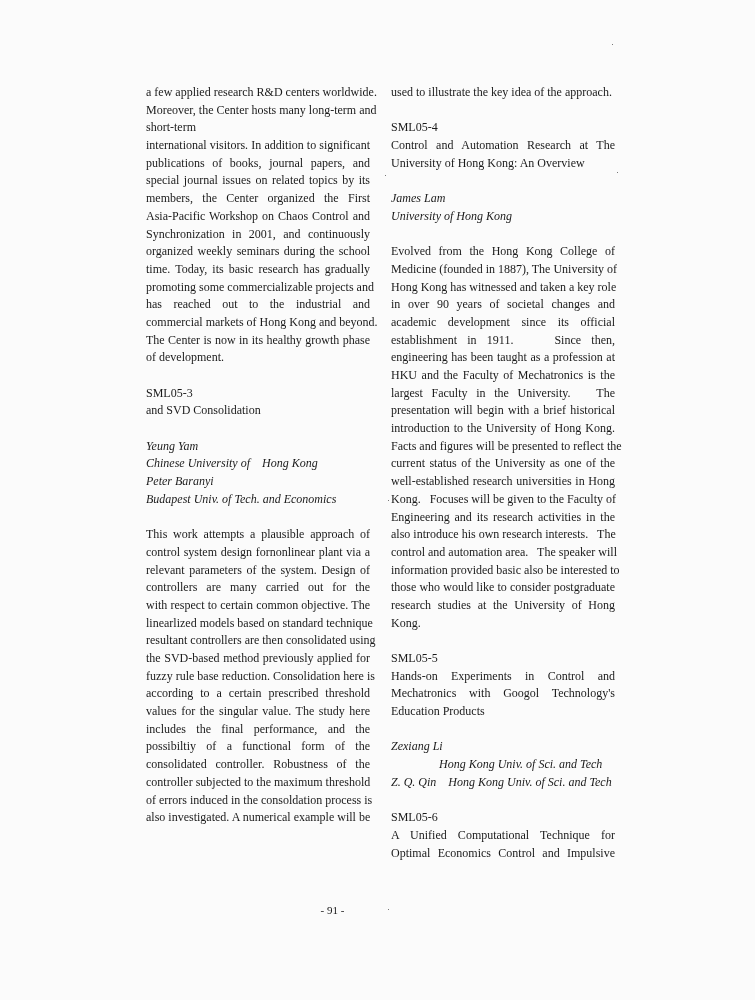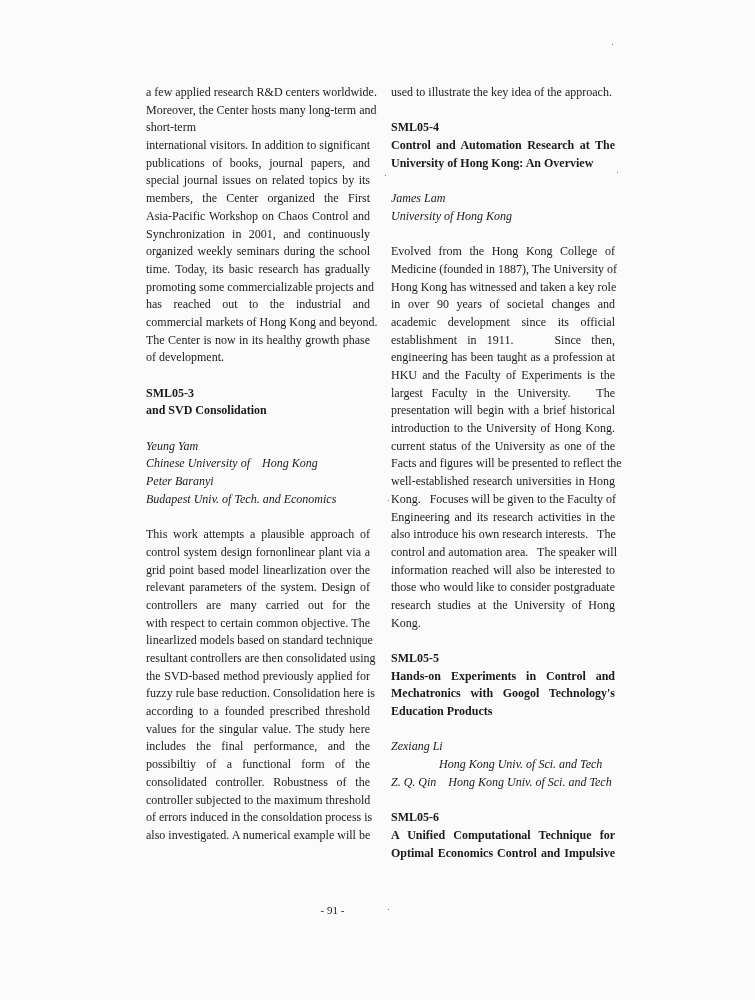--- a/index.html
+++ b/index.html
@@ -4,21 +4,21 @@
 <style>
   html, body { margin:0; padding:0; }
   body { width:755px; height:1000px; background:#fbfbfb; position:relative; overflow:hidden;
          font-family:"Liberation Serif", "DejaVu Serif", serif; color:#1a1a1a; }
   .col { position:absolute; top:84px; width:224px; font-size:12px; line-height:17.7px; }
   .col.left { left:146px; }
   .col.right { left:391px; }
   .line { display:block; text-align:justify; text-align-last:justify; white-space:nowrap; height:17.7px; }
   .line.last { text-align-last:left; }
   .blank { height:17.7px; }
-  .bold { font-weight:bold; }
+  .bold { font-weight:normal; }
   .ital { font-style:italic; }
   .indent { padding-left:48px; }
   .pagenum { position:absolute; top:904px; left:0; width:665px; text-align:center; font-size:11px; }
   .speck { position:absolute; width:1px; height:1px; background:#777; }
 </style>
 </head>
 <body>
 
 <div class="col left">
   <div>
@@ -45,29 +45,28 @@
     <span class="line last bold">and SVD Consolidation</span>
     <div class="blank"></div>
     <span class="line last ital">Yeung Yam</span>
     <span class="line last ital" style="white-space:pre">Chinese University of    Hong Kong</span>
     <span class="line last ital">Peter Baranyi</span>
     <span class="line last ital">Budapest Univ. of Tech. and Economics</span>
     <div class="blank"></div>
     <div>
       <span class="line">This work attempts a plausible approach of</span>
       <span class="line">control system design fornonlinear plant via a</span>
-      <span class="line">grid point based model linearlization over the</span>
       <span class="line">relevant parameters of the system. Design of</span>
       <span class="line">controllers are many carried out for the</span>
       <span class="line">with respect to certain common objective. The</span>
       <span class="line">linearlized models based on standard technique</span>
       <span class="line">resultant controllers are then consolidated using</span>
       <span class="line">the SVD-based method previously applied for</span>
       <span class="line">fuzzy rule base reduction. Consolidation here is</span>
-      <span class="line">according to a founded prescribed threshold</span>
+      <span class="line">according to a certain prescribed threshold</span>
       <span class="line">values for the singular value. The study here</span>
       <span class="line">includes the final performance, and the</span>
       <span class="line">possibiltiy of a functional form of the</span>
       <span class="line">consolidated controller. Robustness of the</span>
       <span class="line">controller subjected to the maximum threshold</span>
       <span class="line">of errors induced in the consoldation process is</span>
       <span class="line">also investigated. A numerical example will be</span>
     </div>
   </div>
 </div>
@@ -84,32 +83,32 @@
     <span class="line last ital">University of Hong Kong</span>
     <div class="blank"></div>
     <div>
       <span class="line">Evolved from the Hong Kong College of</span>
       <span class="line">Medicine (founded in 1887), The University of</span>
       <span class="line">Hong Kong has witnessed and taken a key role</span>
       <span class="line">in over 90 years of societal changes and</span>
       <span class="line">academic development since its official</span>
       <span class="line" style="white-space:pre">establishment in 1911.    Since then,</span>
       <span class="line">engineering has been taught as a profession at</span>
-      <span class="line">HKU and the Faculty of Experiments is the</span>
+      <span class="line">HKU and the Faculty of Mechatronics is the</span>
       <span class="line" style="white-space:pre">largest Faculty in the University.   The</span>
       <span class="line">presentation will begin with a brief historical</span>
       <span class="line">introduction to the University of Hong Kong.</span>
+      <span class="line">Facts and figures will be presented to reflect the</span>
       <span class="line">current status of the University as one of the</span>
-      <span class="line">Facts and figures will be presented to reflect the</span>
       <span class="line">well-established research universities in Hong</span>
       <span class="line" style="white-space:pre">Kong.   Focuses will be given to the Faculty of</span>
       <span class="line">Engineering and its research activities in the</span>
       <span class="line" style="white-space:pre">also introduce his own research interests.   The</span>
       <span class="line" style="white-space:pre">control and automation area.   The speaker will</span>
-      <span class="line">information reached will also be interested to</span>
+      <span class="line">information provided basic also be interested to</span>
       <span class="line">those who would like to consider postgraduate</span>
       <span class="line">research studies at the University of Hong</span>
       <span class="line last">Kong.</span>
     </div>
   </div>
   <div class="blank"></div>
   <div>
     <span class="line last bold">SML05-5</span>
     <span class="line bold">Hands-on Experiments in Control and</span>
     <span class="line bold">Mechatronics with Googol Technology's</span>

